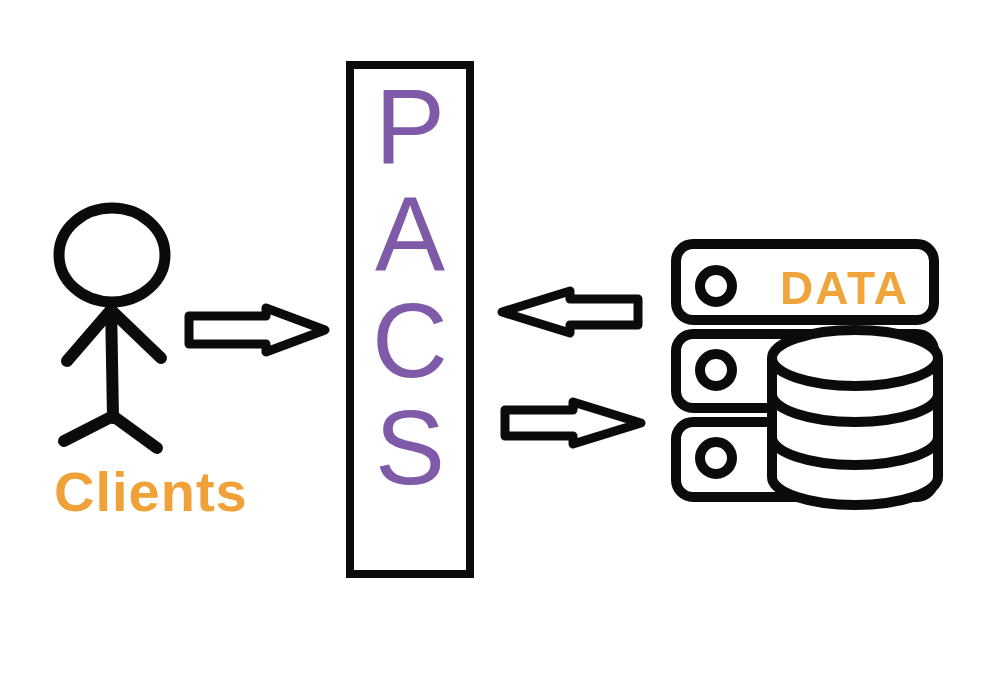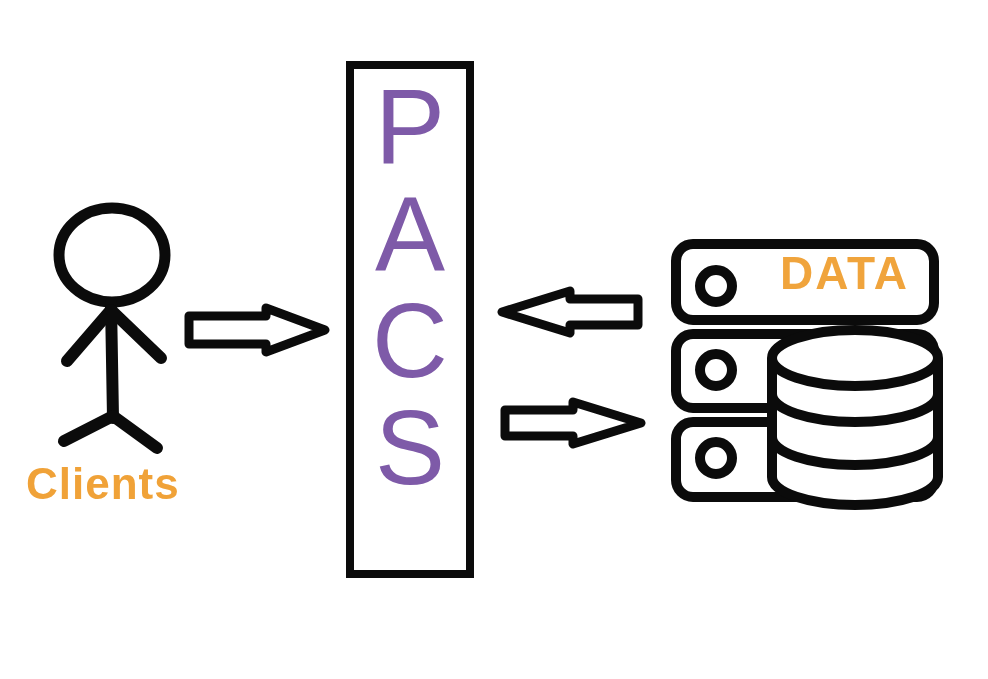--- a/index.html
+++ b/index.html
@@ -39,31 +39,31 @@
   .pacs-letter {
     display: block;
     font-size: 105px;
     line-height: 107px;
     font-weight: 400;
     color: #7e5aa8;
     text-align: center;
   }
   .clients-label {
     position: absolute;
-    left: 26px;
+    left: 54px;
     top: 459px;
-    font-size: 44px;
+    font-size: 56px;
     font-weight: 700;
     letter-spacing: 1px;
     color: #f0a238;
   }
   .data-label {
     position: absolute;
     left: 780px;
-    top: 246px;
+    top: 261px;
     font-size: 46px;
     font-weight: 700;
     letter-spacing: 2px;
     color: #f0a43c;
   }
 </style>
 </head>
 <body>
 
 <div class="stage">

